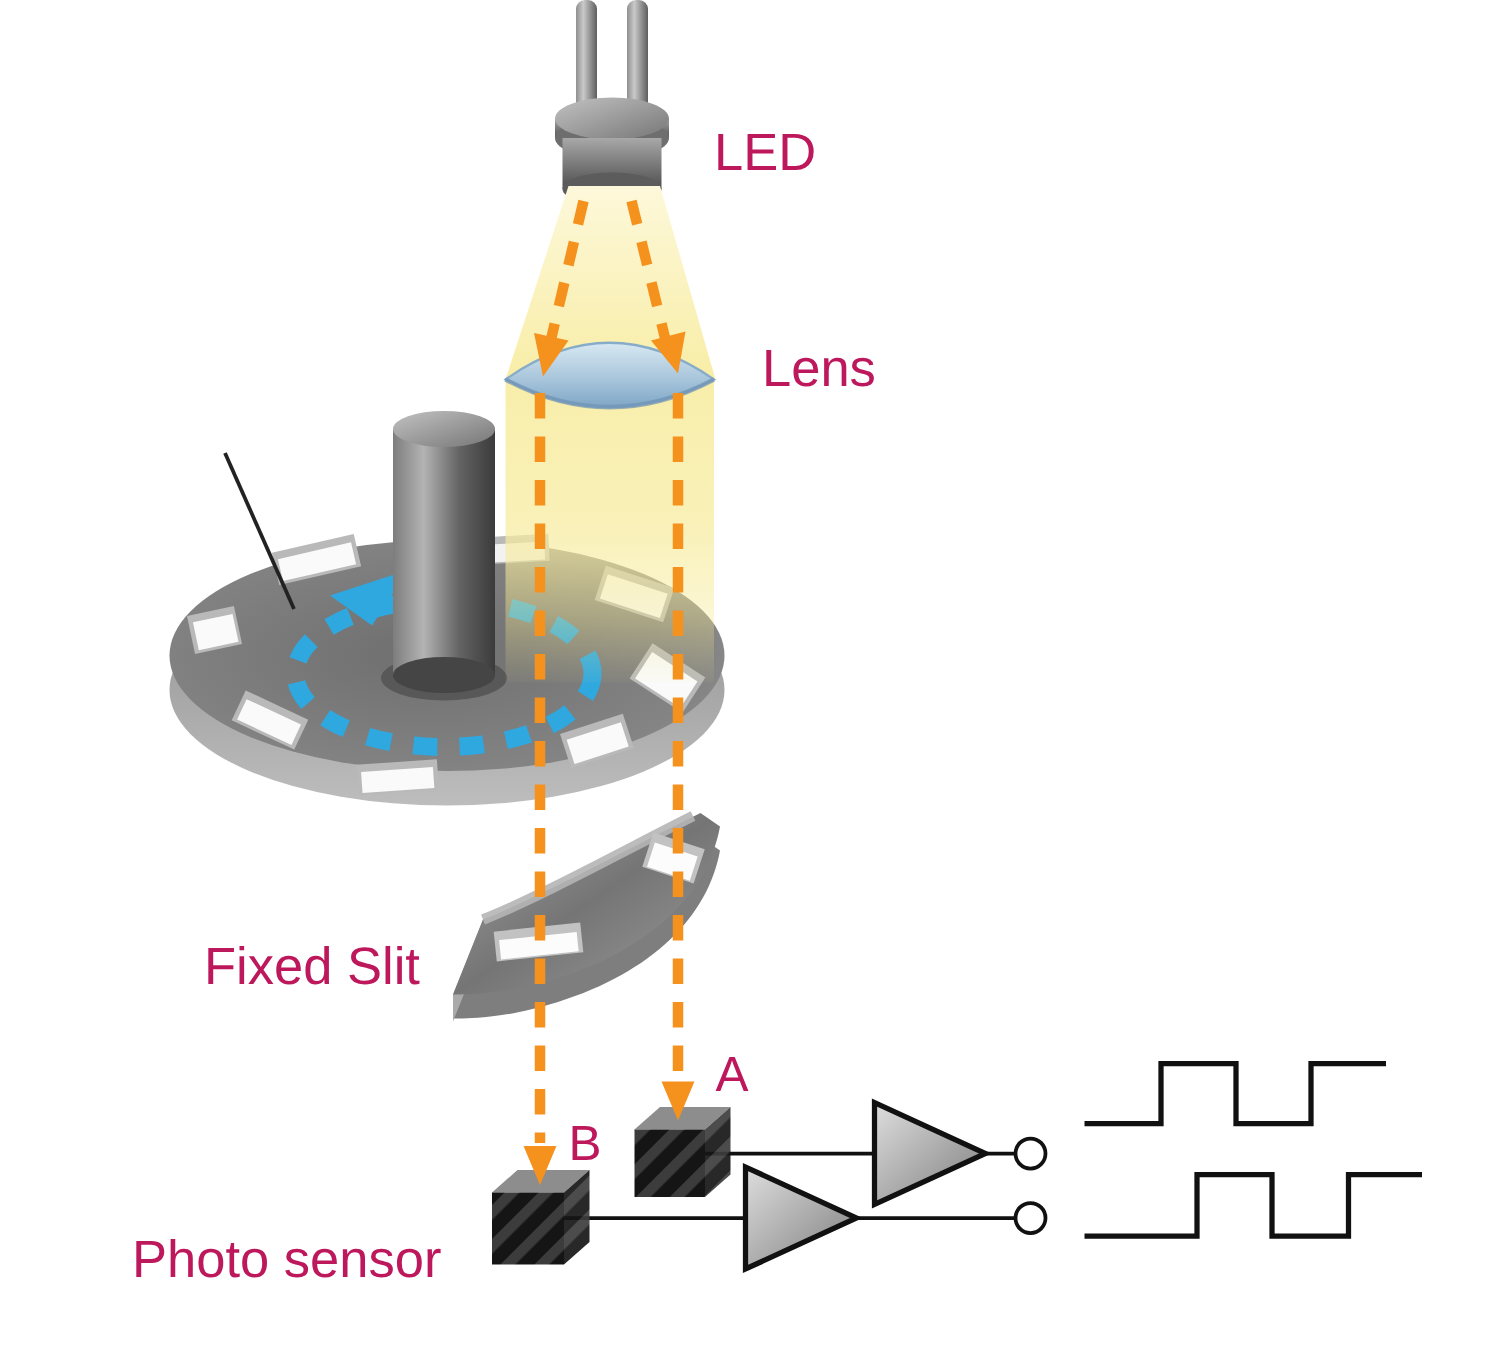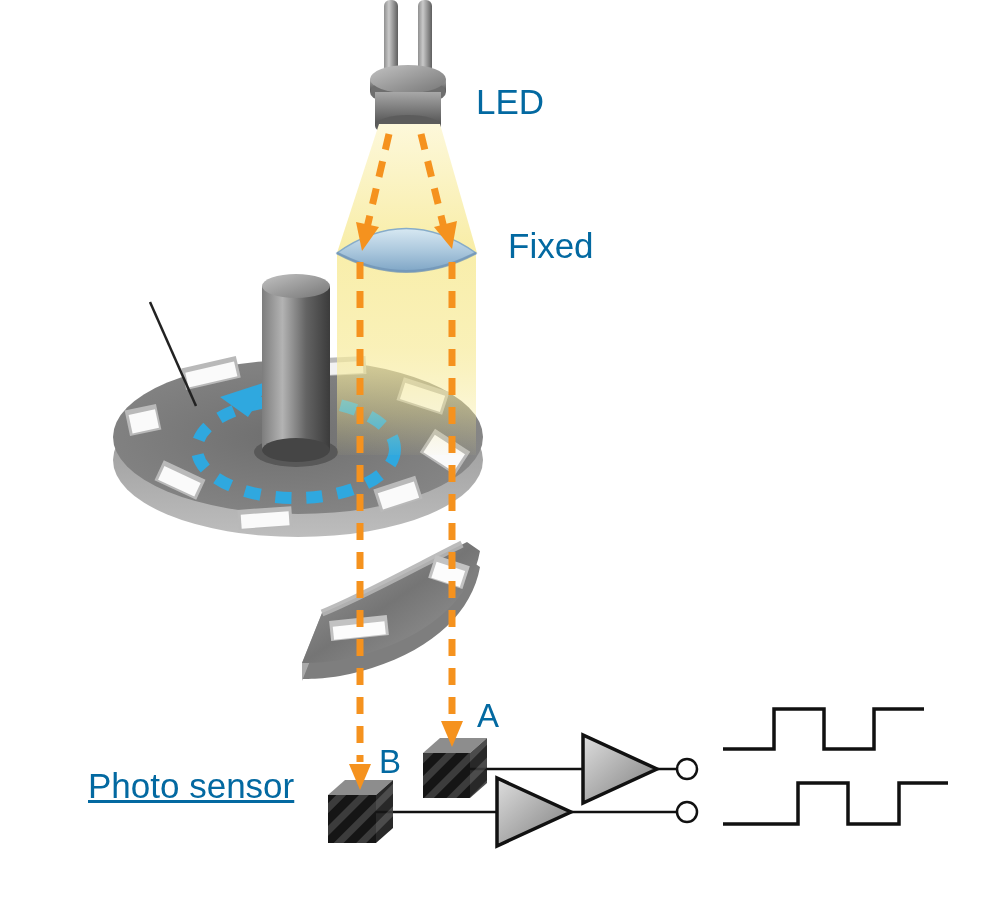--- a/index.html
+++ b/index.html
@@ -1,19 +1,19 @@
 <!DOCTYPE html>
 <html><head>
 <meta charset="utf-8">
 <style>
   html,body{margin:0;padding:0;background:#ffffff;}
   #stage{position:relative;width:1000px;height:900px;background:#ffffff;overflow:hidden;
          font-family:"Liberation Sans","DejaVu Sans",sans-serif;}
   #stage svg{position:absolute;left:0;top:0;}
-  .lbl{position:absolute;color:#0369a1;font-size:35px;letter-spacing:0px;white-space:nowrap;}
+  .lbl{position:absolute;color:#be185d;font-size:35px;letter-spacing:0px;white-space:nowrap;}
   .lbl-small{font-size:33px;}
 </style>
 </head>
 <body>
 <div id="stage">
 
 <svg width="1000" height="900" viewBox="0 0 1000 900">
   <defs>
     <linearGradient id="metalV" x1="0" y1="0" x2="0" y2="1">
       <stop offset="0" stop-color="#a8a8a8"></stop>
@@ -194,18 +194,19 @@
     <line x1="452" y1="262" x2="452" y2="719" stroke-width="7" stroke-dasharray="17 12" stroke="#F5921E"></line>
     <polygon points="360,790 349,764 371,764" fill="#F5921E"></polygon>
     <polygon points="452,747 441,721 463,721" fill="#F5921E"></polygon>
   </g>
 
   <polyline fill="none" stroke="#111111" stroke-width="3.5" points="723,749 774,749 774,709 824,709 824,749 874,749 874,709 924,709"></polyline>
   <polyline fill="none" stroke="#111111" stroke-width="3.5" points="723,824 798,824 798,783 848,783 848,824 899,824 899,783 948,783"></polyline>
 </svg>
 
 <div class="lbl" style="left:476px;top:82px;">LED</div>
-<div class="lbl" style="left:508px;top:226px;">Fixed</div>
-<div class="lbl" style="left:88px;top:766px;text-decoration:underline;">Photo sensor</div>
+<div class="lbl" style="left:508px;top:226px;">Lens</div>
+<div class="lbl" style="left:136px;top:625px;">Fixed Slit</div>
+<div class="lbl" style="left:88px;top:820px;">Photo sensor</div>
 <div class="lbl lbl-small" style="left:477px;top:697px;">A</div>
 <div class="lbl lbl-small" style="left:379px;top:743px;">B</div>
 
 </div>
 
 </body></html>

